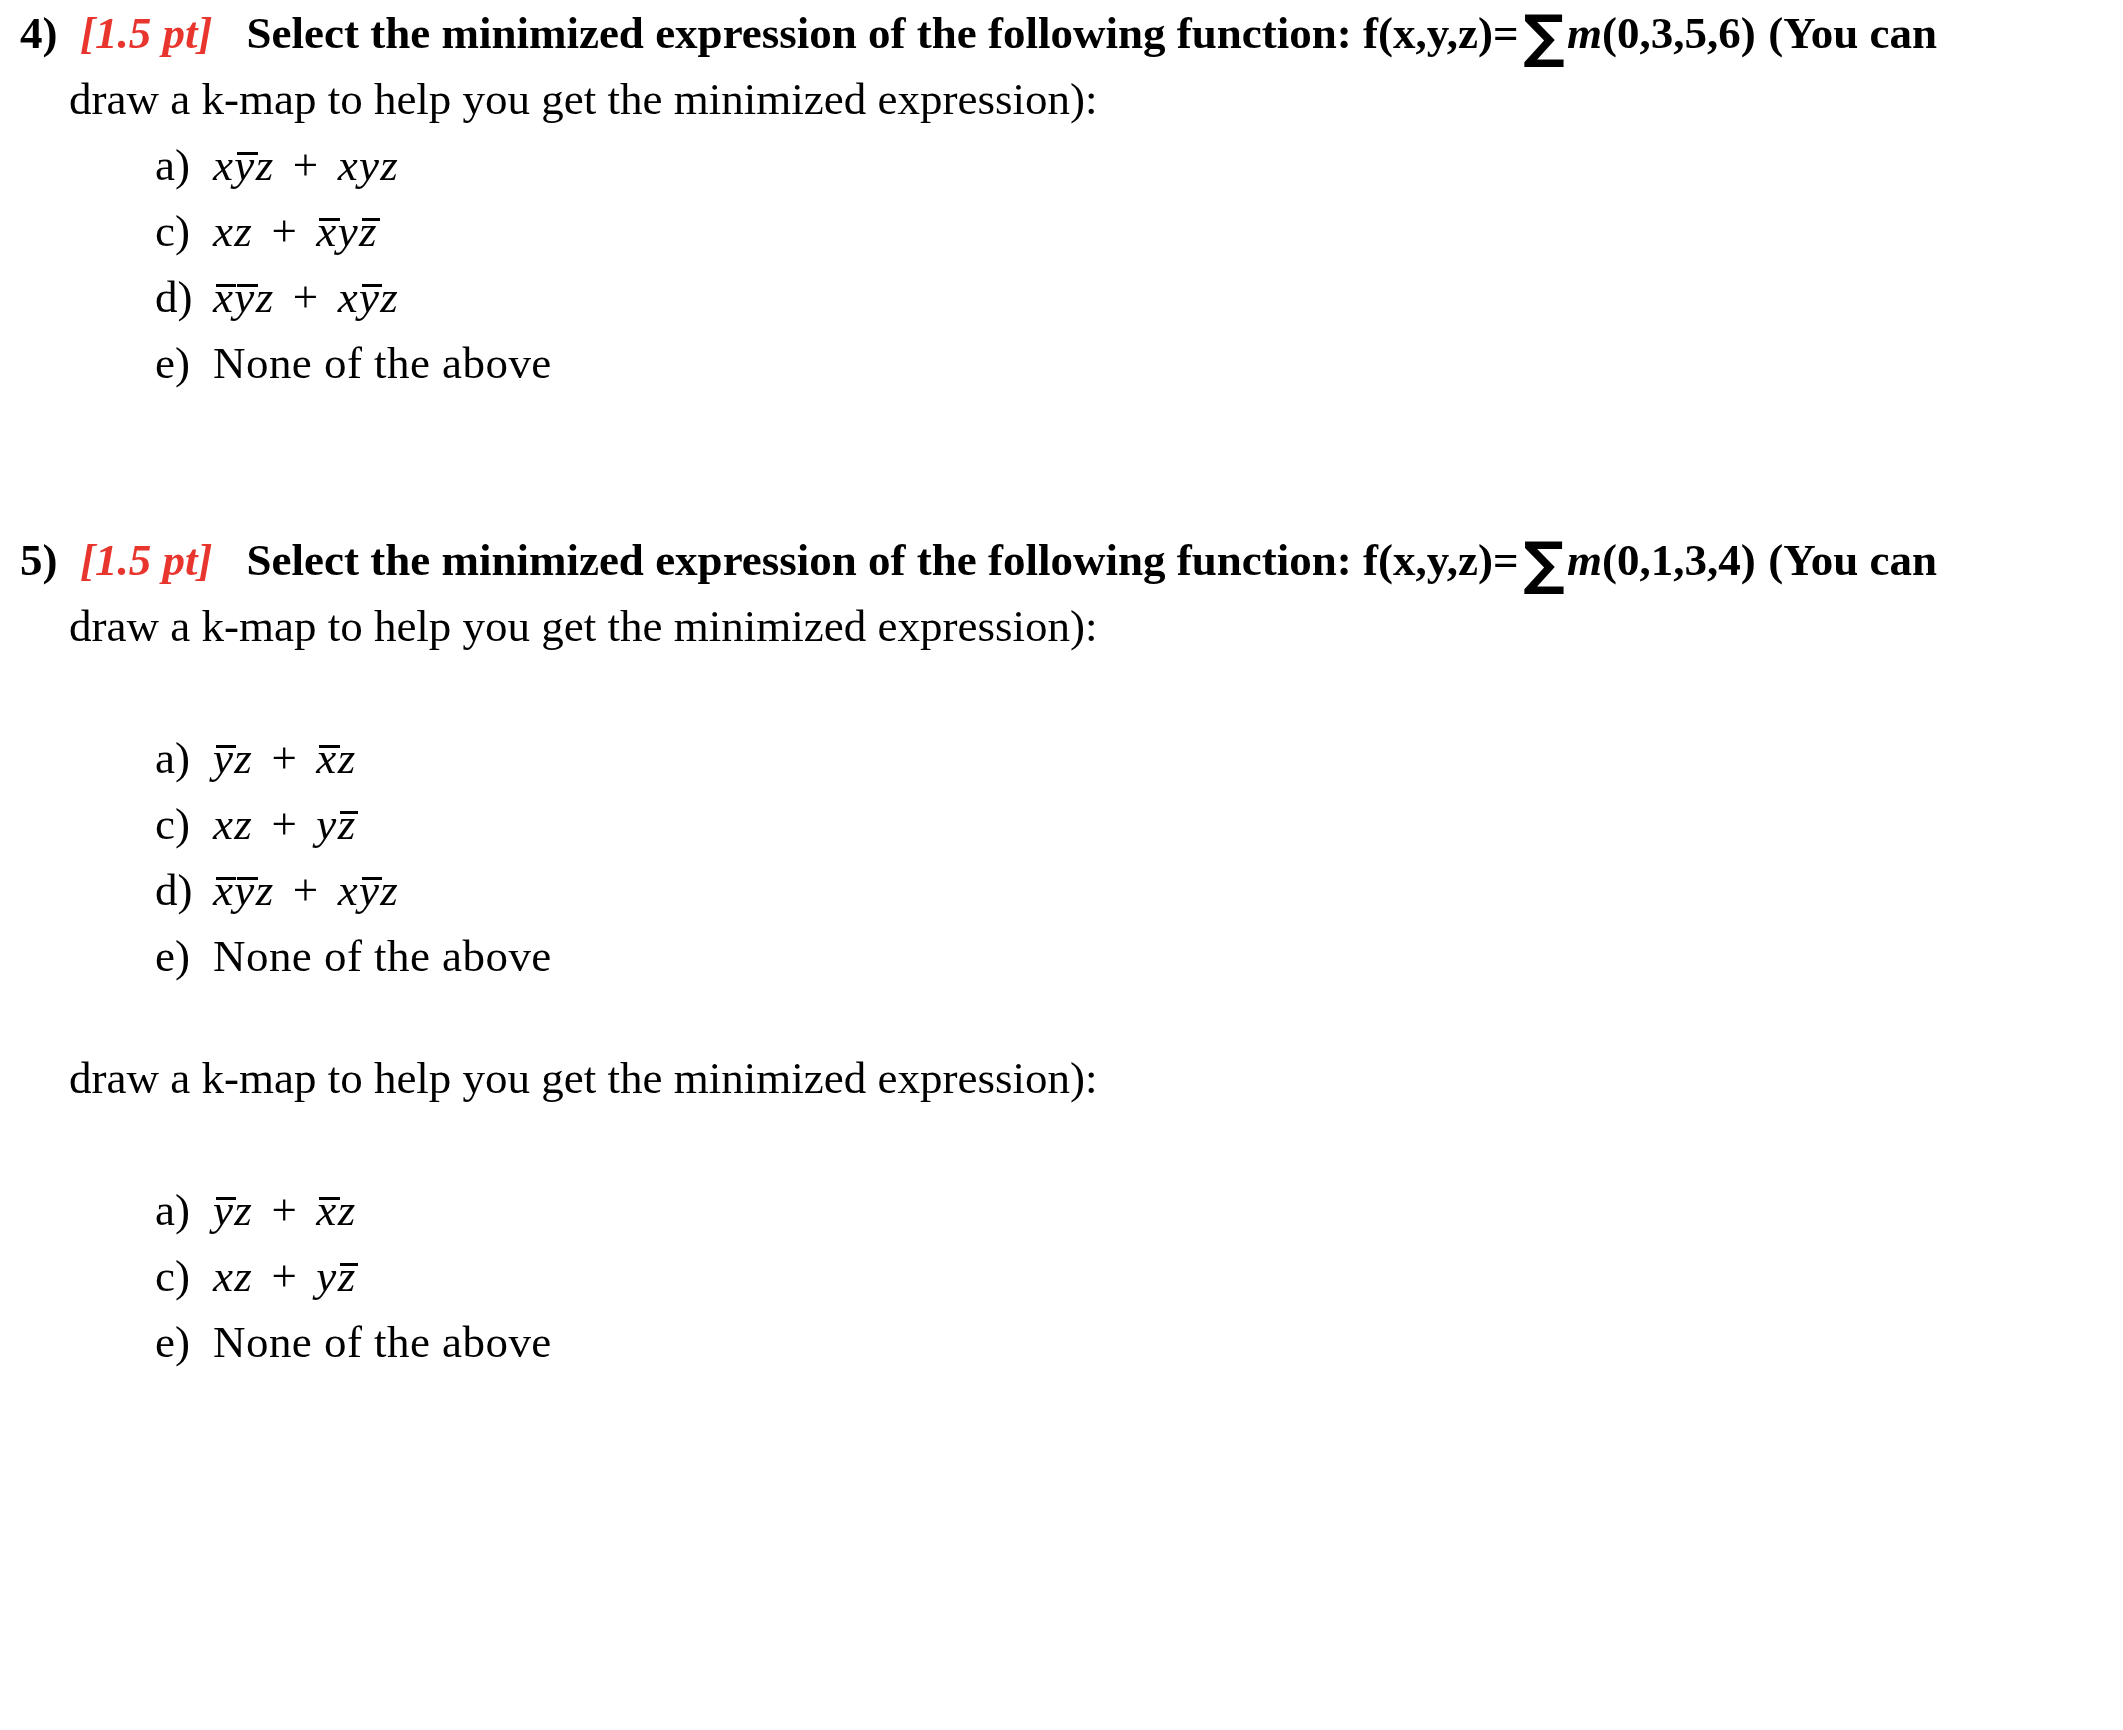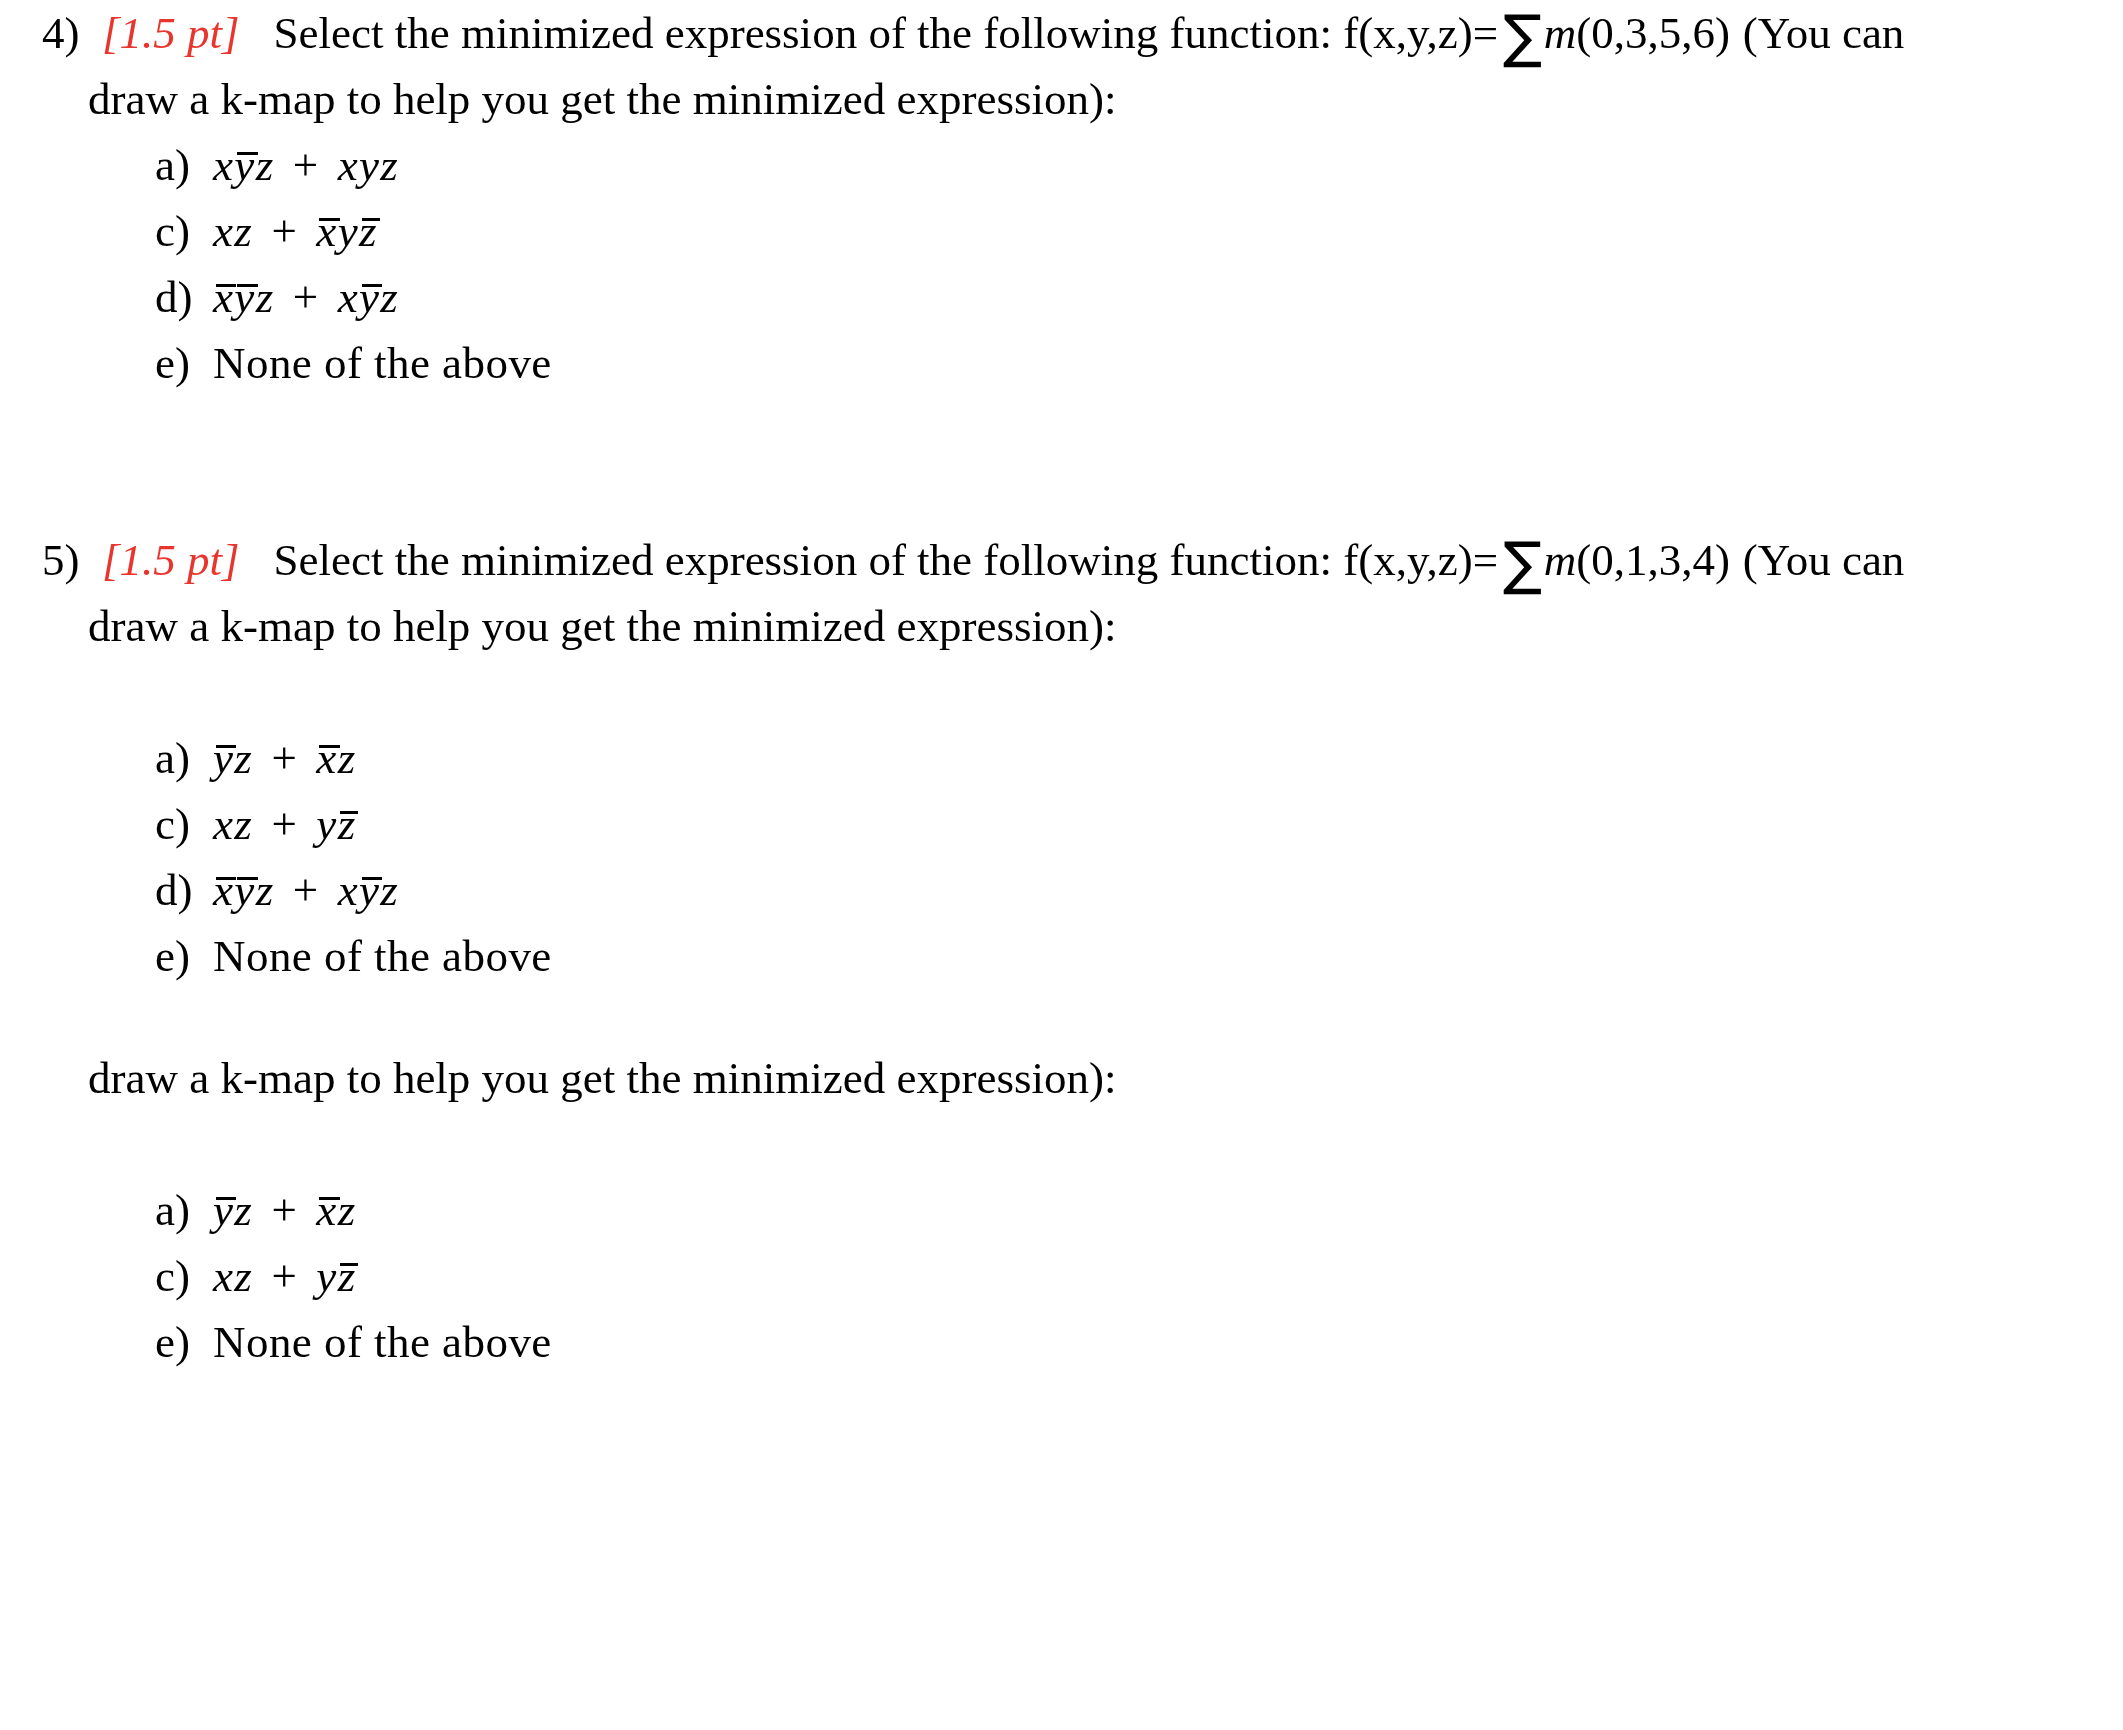--- a/index.html
+++ b/index.html
@@ -5,28 +5,28 @@
   html,body{margin:0;padding:0;background:#ffffff;}
   body{
     width:2124px;height:1730px;
     font-family:"Liberation Serif","DejaVu Serif",serif;
     color:#000;font-size:45px;line-height:66px;
     overflow:hidden;
   }
   .question{position:relative;}
   .q5{margin-top:131px;}
   .q6{margin-top:56px;}
-  .qline1{padding-left:42px;white-space:nowrap;}
+  .qline1{padding-left:20px;white-space:nowrap;font-weight:bold;}
   .qnum{display:inline-block;min-width:60px;}
   .qpts{font-style:italic;margin-right:34px;}
   .qlead{margin-right:0.25em;}
   .formula{white-space:nowrap;margin-right:0.28em;}
   .sigma{font-family:"DejaVu Sans",sans-serif;font-size:58px;line-height:0;vertical-align:-8.4px;margin:0 1.9px 0 4.7px;}
   .mvar{font-style:italic;}
-  .qline2{padding-left:88px;}
+  .qline2{padding-left:69px;}
   .options{list-style:none;margin:0;padding:0 0 0 155px;}
   .options.spaced{margin-top:66px;}
   .opt{white-space:nowrap;}
   .olabel{display:inline-block;width:58px;}
   .oexpr{font-style:italic;letter-spacing:0.03em;}
   .oexpr .op{font-style:normal;margin:0 5.6px;}
   .mc{position:relative;display:inline-block;line-height:66px;}
   .mc.bar::after{
     content:"";position:absolute;left:2.8px;right:-1.9px;top:19.7px;height:3.3px;
     background:currentColor;

